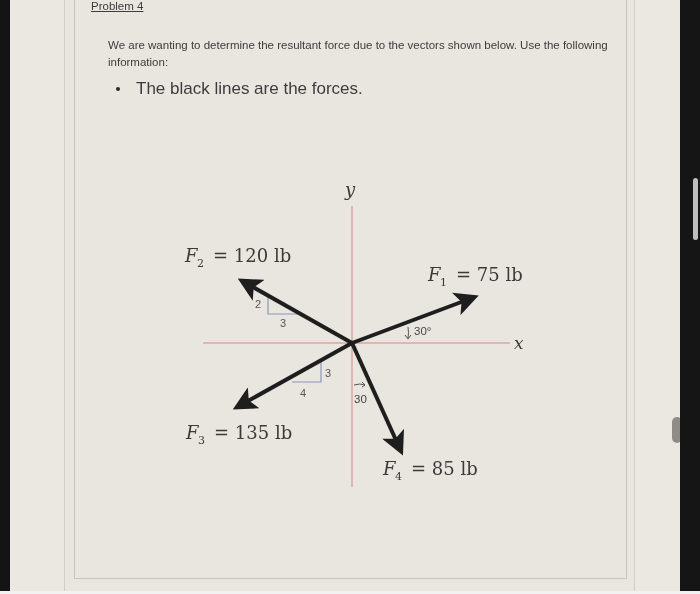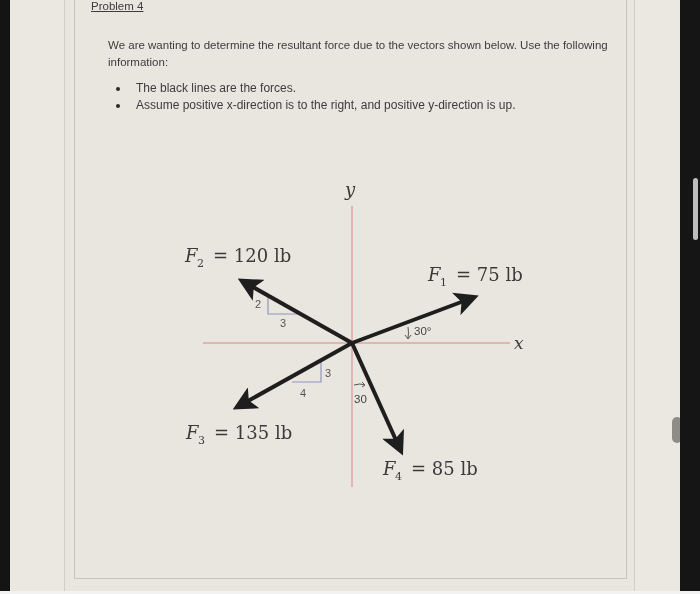--- a/index.html
+++ b/index.html
@@ -27,21 +27,21 @@
       position: absolute; left: 91px; top: 0;
       font-size: 11.5px; color: #3f3a3e; text-decoration: underline;
       text-decoration-thickness: 1px;
     }
     .intro {
       position: absolute; left: 91px; top: 37px; width: 530px;
       font-size: 11.5px; line-height: 17px; color: #3f3a3e; margin-left: 17px;
     }
     ul.bullets {
       position: absolute; left: 110px; top: 80px; margin: 0; padding: 0; list-style: none;
-      font-size: 12px; color: #3f3a3e;
+      font-size: 17px; color: #3f3a3e;
     }
     ul.bullets li { height: 17px; line-height: 17px; position: relative; padding-left: 26px; }
     ul.bullets li .dot {
       position: absolute; left: 6px; top: 7px; width: 4px; height: 4px; border-radius: 50%; background: #2a2a2a;
     }
     svg.diagram { position: absolute; left: 0; top: 0; }
     .lbl { font-family: "DejaVu Serif", "Liberation Serif", serif; fill: #3a3a3a; }
     .sidebar-dark { position: absolute; left: 680px; top: 0; width: 20px; height: 594px; background: #151515; }
     .scroll-thumb {
       position: absolute; left: 693px; top: 178px; width: 5px; height: 62px; border-radius: 3px; background: #bdbdbd;
@@ -60,21 +60,20 @@
 <div class="page"></div>
 <div class="page-edge-left"></div>
 <div class="page-edge-right"></div>
 <div class="frame"></div>
 
 <div class="title">Problem 4</div>
 <div class="intro">We are wanting to determine the resultant force due to the vectors shown below. Use the following information:</div>
 
 <ul class="bullets">
   <li><span class="dot"></span><span>The black lines are the forces.</span></li>
-  <li><span class="dot"></span><span>Assume positive x-direction is to the right, and positive y-direction is up.</span></li>
 </ul>
 
 <svg class="diagram" width="700" height="594" viewBox="0 0 700 594">
   <defs>
     <marker id="arrow" markerWidth="6" markerHeight="6" refX="4.2" refY="3" orient="auto" markerUnits="strokeWidth">
       <path d="M0,0 L6,3 L0,6 L1.4,3 Z" fill="#1e1e1e"></path>
     </marker>
   </defs>
 
   <line x1="203" y1="343" x2="510" y2="343" stroke="#e0a4a0" stroke-width="1.5"></line>

